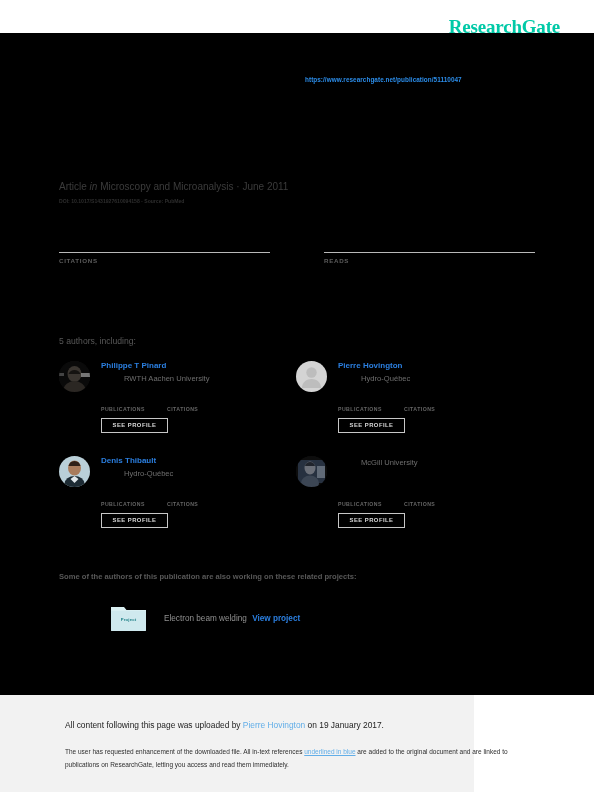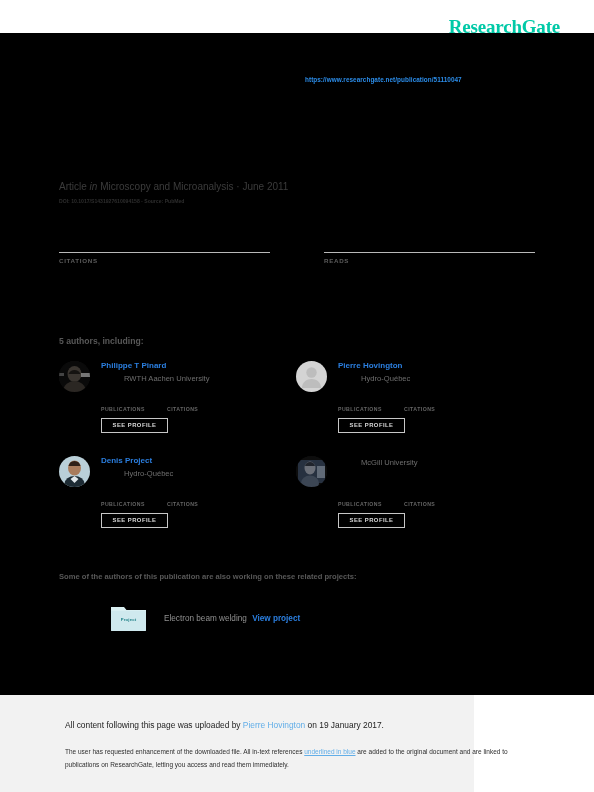--- a/index.html
+++ b/index.html
@@ -116,21 +116,21 @@
     font-weight: 700;
     letter-spacing: 0.7px;
     color: #5d5d5d;
   }
 
   
   .authors-heading {
     position: absolute;
     left: 59px; top: 336px;
     font-size: 8.6px;
-    font-weight: 700;
+    font-weight: 400;
     color: #585858;
   }
 
   .authors-grid {
     position: absolute;
     left: 59px; top: 357px;
     width: 476px;
     display: grid;
     grid-template-columns: 237px 237px;
     grid-template-rows: 95px 95px;
@@ -384,21 +384,21 @@
       <div class="avatar">
         <svg viewBox="0 0 31 31">
           <rect width="31" height="31" fill="#b9cfd8"></rect>
           <ellipse cx="15.5" cy="12" rx="6.5" ry="7.5" fill="#a87b5c"></ellipse>
           <path d="M15.5 5 a6.5 6.5 0 0 1 6 5 l-12 0 a6.5 6.5 0 0 1 6 -5z" fill="#2e2018"></path>
           <ellipse cx="15.5" cy="28" rx="10" ry="8" fill="#1d2b34"></ellipse>
           <path d="M15.5 20 l-4 3 l4 4 l4 -4z" fill="#dfe6ea"></path>
         </svg>
       </div>
       <div class="author-body">
-        <div class="author-name">Denis Project</div>
+        <div class="author-name">Denis Thibault</div>
         <div class="author-affil">Hydro-Québec</div>
       </div>
       <div class="author-metrics">
         <div class="metric">
           <div class="metric-num"></div>
           <div class="metric-label">PUBLICATIONS</div>
         </div>
         <div class="metric">
           <div class="metric-num"></div>
           <div class="metric-label">CITATIONS</div>

